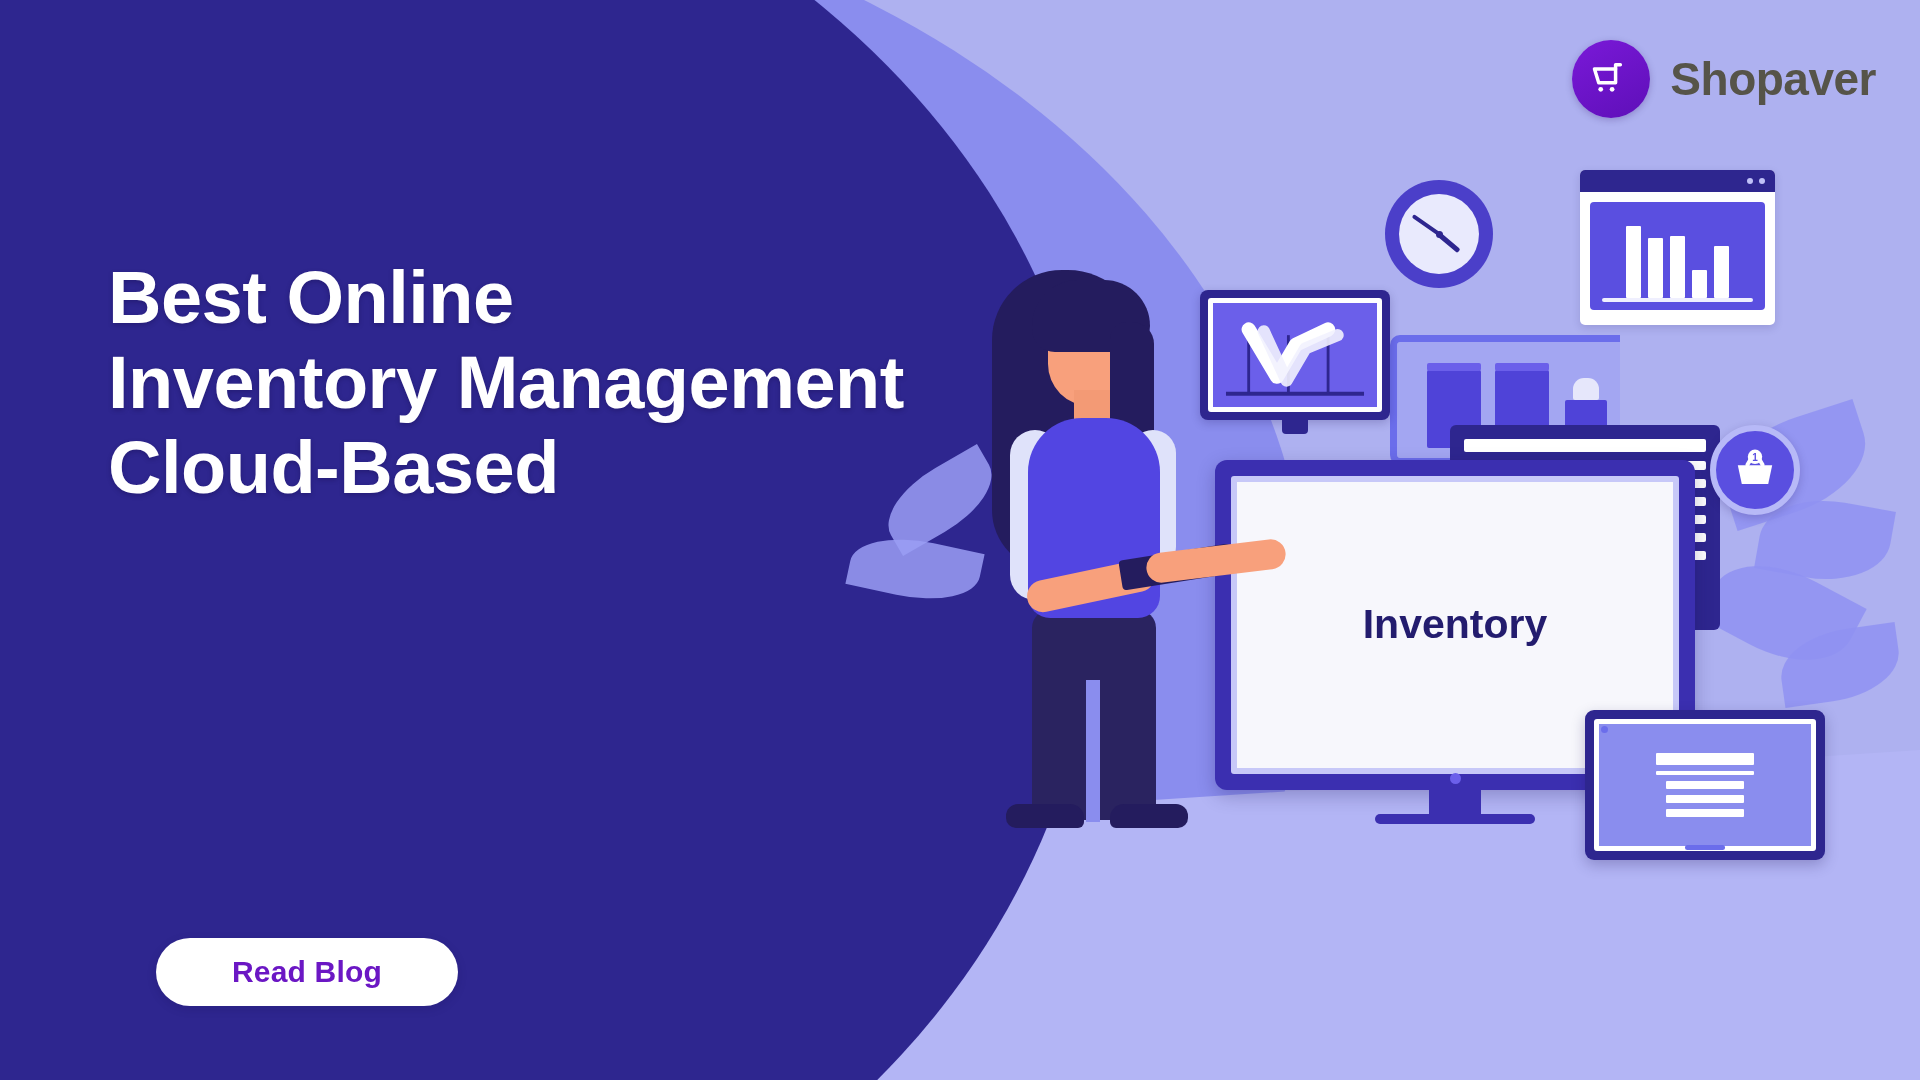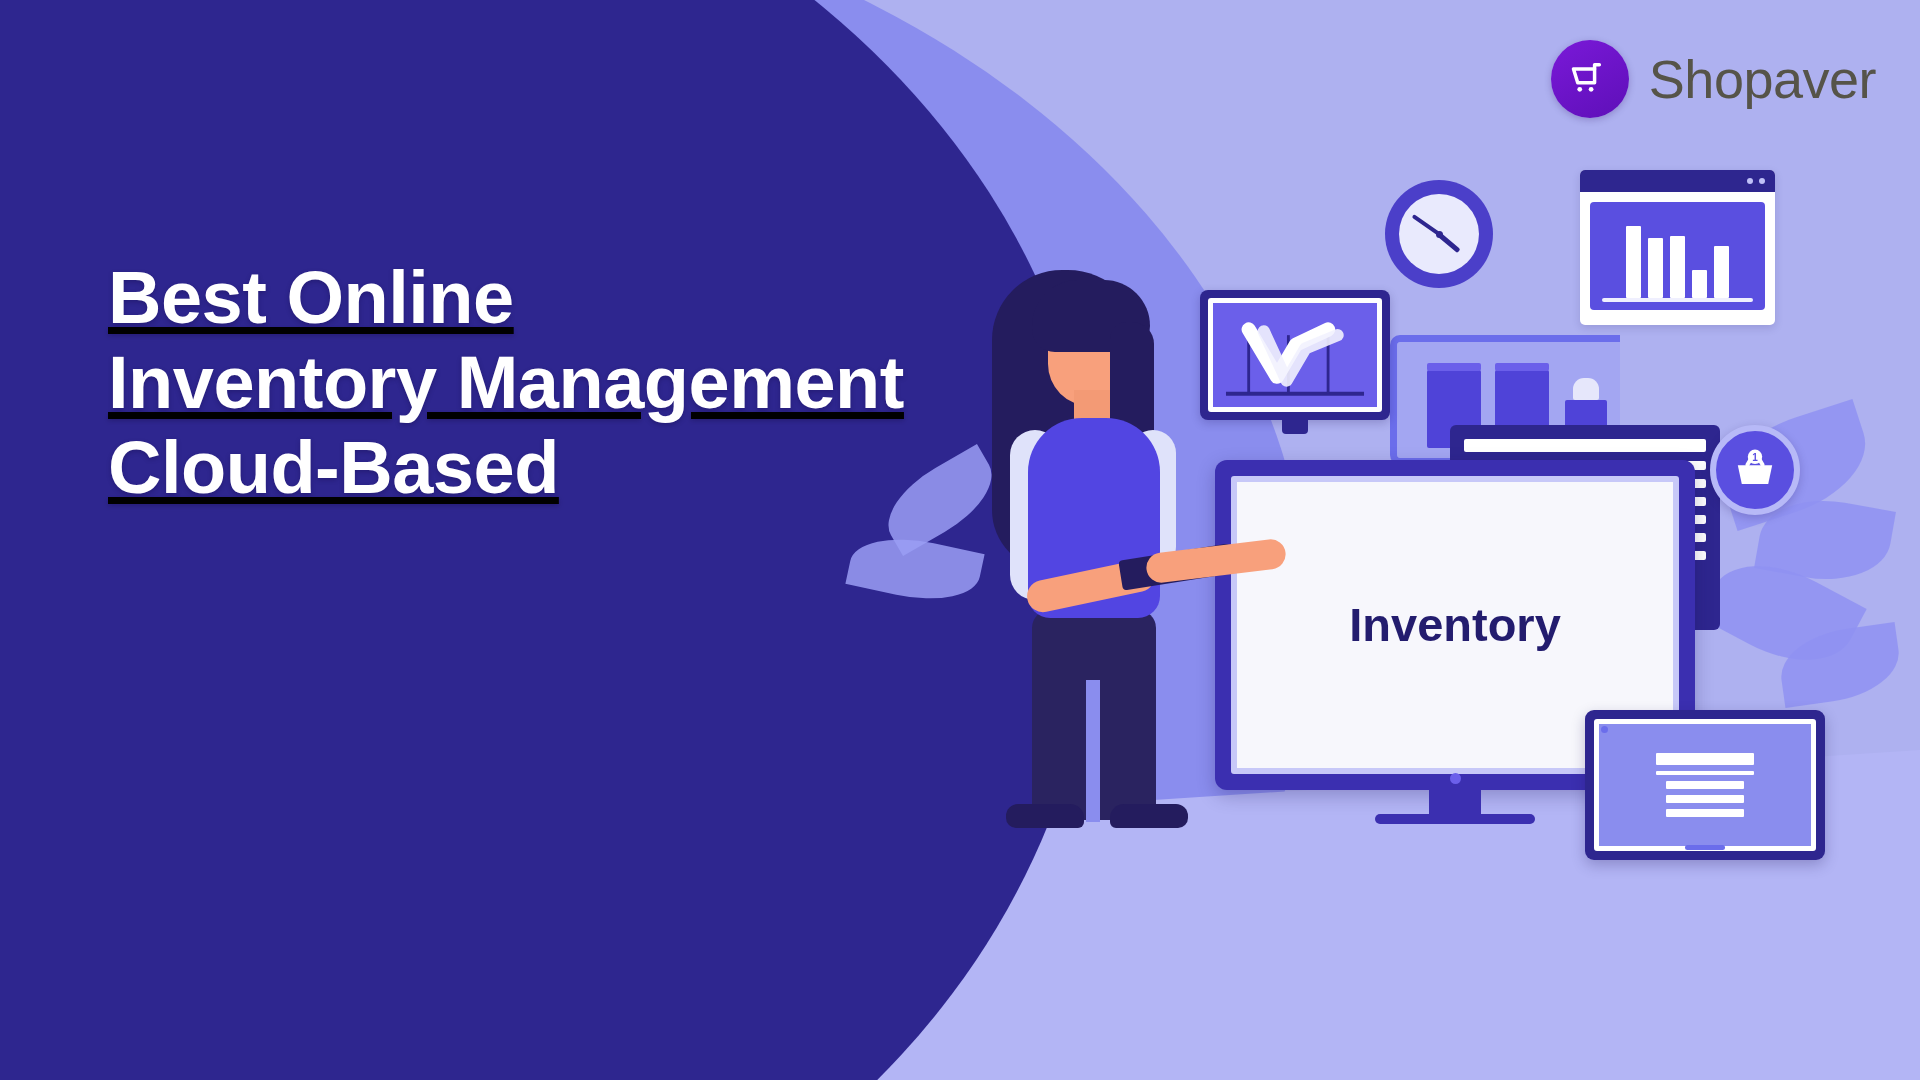--- a/index.html
+++ b/index.html
@@ -53,32 +53,31 @@
     z-index:40;
   }
   .logo-mark {
     width:78px; height:78px; border-radius:50%;
     background:linear-gradient(150deg,#7A19D8 0%,#5E0FB8 100%);
     display:flex; align-items:center; justify-content:center;
     box-shadow:0 2px 7px rgba(40,10,90,.25);
   }
   .logo-mark svg { width:44px; height:44px; display:block; }
   .logo-text {
-    font-size:54px; font-weight:normal;
+    font-size:46px; font-weight:bold;
     color:#565449; letter-spacing:-0.5px;
     line-height:1;
   }
 
   
   .headline {
     position:absolute;
     left:108px; top:255px;
     z-index:30;
     width:960px;
-    text-decoration:underline;
   }
   .headline-line {
     color:#FFFFFF;
     font-size:74px;
     font-weight:bold;
     line-height:1.15;
     letter-spacing:-0.5px;
     text-shadow:0 2px 5px rgba(15,8,60,.30);
     white-space:nowrap;
   }
@@ -243,21 +242,21 @@
     width:100%; height:100%;
     background:#F7F7FC;
     border:6px solid #C7C8F8;
     border-radius:3px;
     display:flex; flex-direction:column;
     align-items:center; justify-content:center;
     gap:2px;
   }
   .mon-big-line {
     color:#231C6E;
-    font-size:47px; font-weight:bold;
+    font-size:41px; font-weight:bold;
     line-height:1.3; text-align:center;
     white-space:nowrap;
   }
   .mon-big-neck {
     position:absolute; left:50%; bottom:-26px;
     width:52px; height:26px; margin-left:-26px;
     background:#3B2FB0;
   }
   .mon-big-base {
     position:absolute; left:50%; bottom:-34px;
@@ -407,20 +406,21 @@
     </span>
     <span class="logo-text">Shopaver</span>
   </div>
 
   <div class="headline">
     <div class="headline-line">Best Online</div>
     <div class="headline-line">Inventory Management</div>
     <div class="headline-line">Cloud-Based</div>
   </div>
 
+  <button class="cta">Read Blog</button>
 
   <div class="illustration">
 
     <div class="leaf ill" style="left:700px; top:250px; width:150px; height:90px; transform:rotate(-18deg);"></div>
     <div class="leaf ill" style="left:740px; top:330px; width:130px; height:80px; transform:rotate(10deg);"></div>
     <div class="leaf ill" style="left:690px; top:400px; width:145px; height:86px; transform:rotate(28deg);"></div>
     <div class="leaf ill" style="left:760px; top:460px; width:120px; height:70px; transform:rotate(-8deg);"></div>
 
     <div class="leaf ill" style="left:-140px; top:300px; width:120px; height:60px; transform:rotate(-30deg); background:#9A9DF4;"></div>
     <div class="leaf ill" style="left:-170px; top:370px; width:130px; height:58px; transform:rotate(12deg); background:#9A9DF4;"></div>

